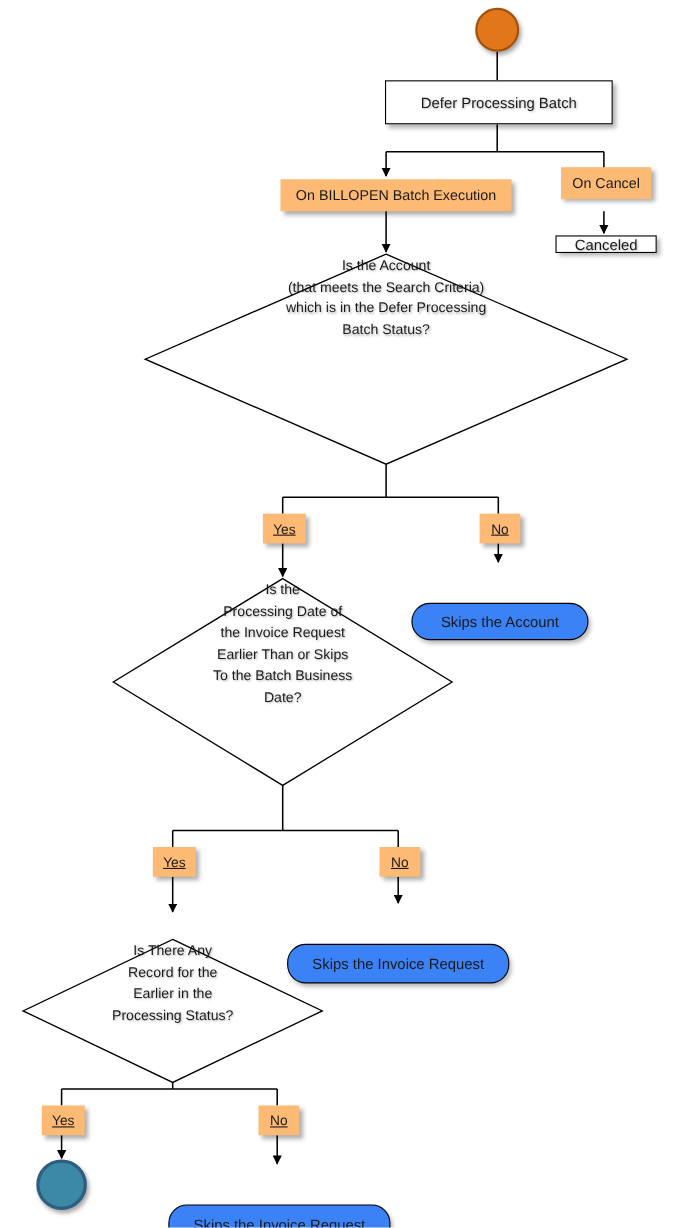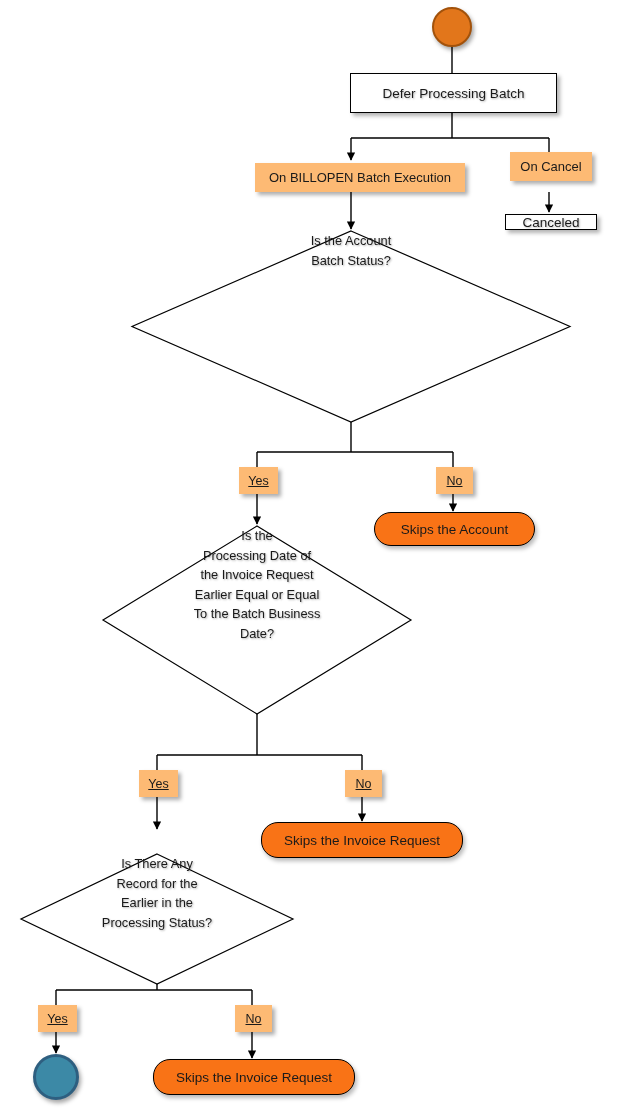--- a/index.html
+++ b/index.html
@@ -32,24 +32,25 @@
   }
   
   .proc-rect {
     border: 1.4px solid #000000;
     background: #ffffff;
     font-size: 13.5px;
     box-shadow: 3px 3px 4px rgba(0,0,0,0.30);
   }
   .proc-round {
     border: 1.4px solid #000000;
-    background: #f97316;
+    background: #3b82f6;
     border-radius: 17px;
     font-size: 13.5px;
     box-shadow: 2px 3px 4px rgba(0,0,0,0.28);
+    margin-top: 36px;
   }
   
   .edge-label {
     background: #fdba74;
     font-size: 13px;
     color: #1a1a1a;
     box-shadow: 3px 3px 4px rgba(0,0,0,0.32);
     padding: 0 7px;
     white-space: nowrap;
   }
@@ -169,20 +170,22 @@
 <div class="node proc-rect" style="left:505px; top:214px; width:92px; height:16px;">
   <span class="shadow-text">Canceled</span>
 </div>
 
 <div class="diamond-wrap" style="left:132px; top:231px; width:438px; height:191px;">
   <svg width="438" height="191" viewBox="0 0 438 191">
     <polygon points="219,0 438,95.5 219,191 0,95.5" fill="#ffffff" stroke="#000000" stroke-width="1.2"></polygon>
   </svg>
   <div class="diamond-text">
     <span>Is the Account</span>
+    <span>(that meets the Search Criteria)</span>
+    <span>which is in the Defer Processing</span>
     <span>Batch Status?</span>
   </div>
 </div>
 
 <div class="node edge-label small" style="left:239px; top:467px; width:39px; height:27px;">
   <span>Yes</span>
 </div>
 <div class="node edge-label small" style="left:436px; top:467px; width:37px; height:27px;">
   <span>No</span>
 </div>
@@ -192,21 +195,21 @@
 </div>
 
 <div class="diamond-wrap" style="left:103px; top:526px; width:308px; height:188px;">
   <svg width="308" height="188" viewBox="0 0 308 188">
     <polygon points="154,0 308,94 154,188 0,94" fill="#ffffff" stroke="#000000" stroke-width="1.2"></polygon>
   </svg>
   <div class="diamond-text">
     <span>Is the</span>
     <span>Processing Date of</span>
     <span>the Invoice Request</span>
-    <span>Earlier Equal or Equal</span>
+    <span>Earlier Than or Skips</span>
     <span>To the Batch Business</span>
     <span>Date?</span>
   </div>
 </div>
 
 <div class="node edge-label small" style="left:139px; top:770px; width:39px; height:27px;">
   <span>Yes</span>
 </div>
 <div class="node edge-label small" style="left:345px; top:770px; width:37px; height:27px;">
   <span>No</span>

